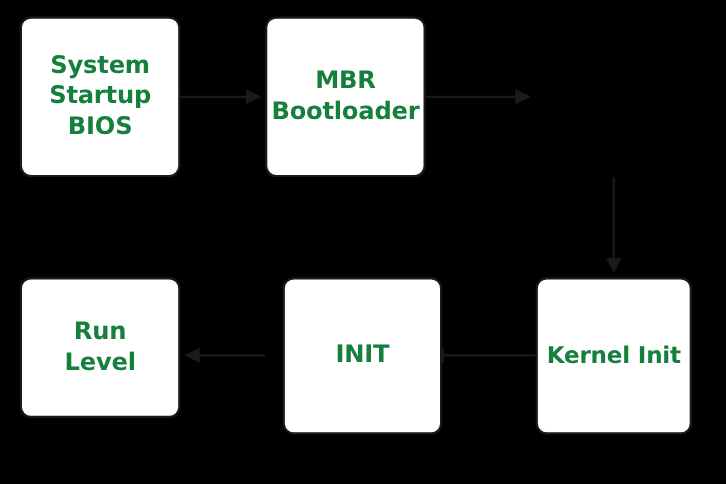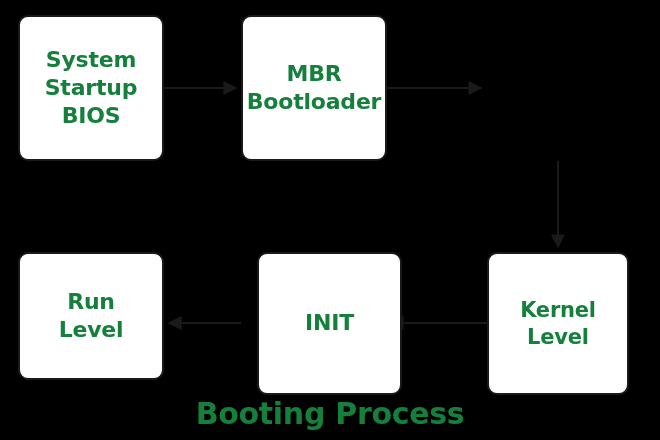--- a/index.html
+++ b/index.html
@@ -109,27 +109,26 @@
 BIOS</span>
   </div>
 
   <div class="node" id="node-mbr">
     <span class="node-label">MBR
 Bootloader</span>
   </div>
 
 
   <div class="node" id="node-kernel">
-    <span class="node-label">Kernel Level</span>
+    <span class="node-label">Kernel Init</span>
   </div>
 
   <div class="node" id="node-init">
     <span class="node-label">INIT</span>
   </div>
 
   <div class="node" id="node-runlevel">
     <span class="node-label">Run
 Level</span>
   </div>
 
-  <div id="diagram-title">Booting Process</div>
 
 </div>
 
 </body></html>

